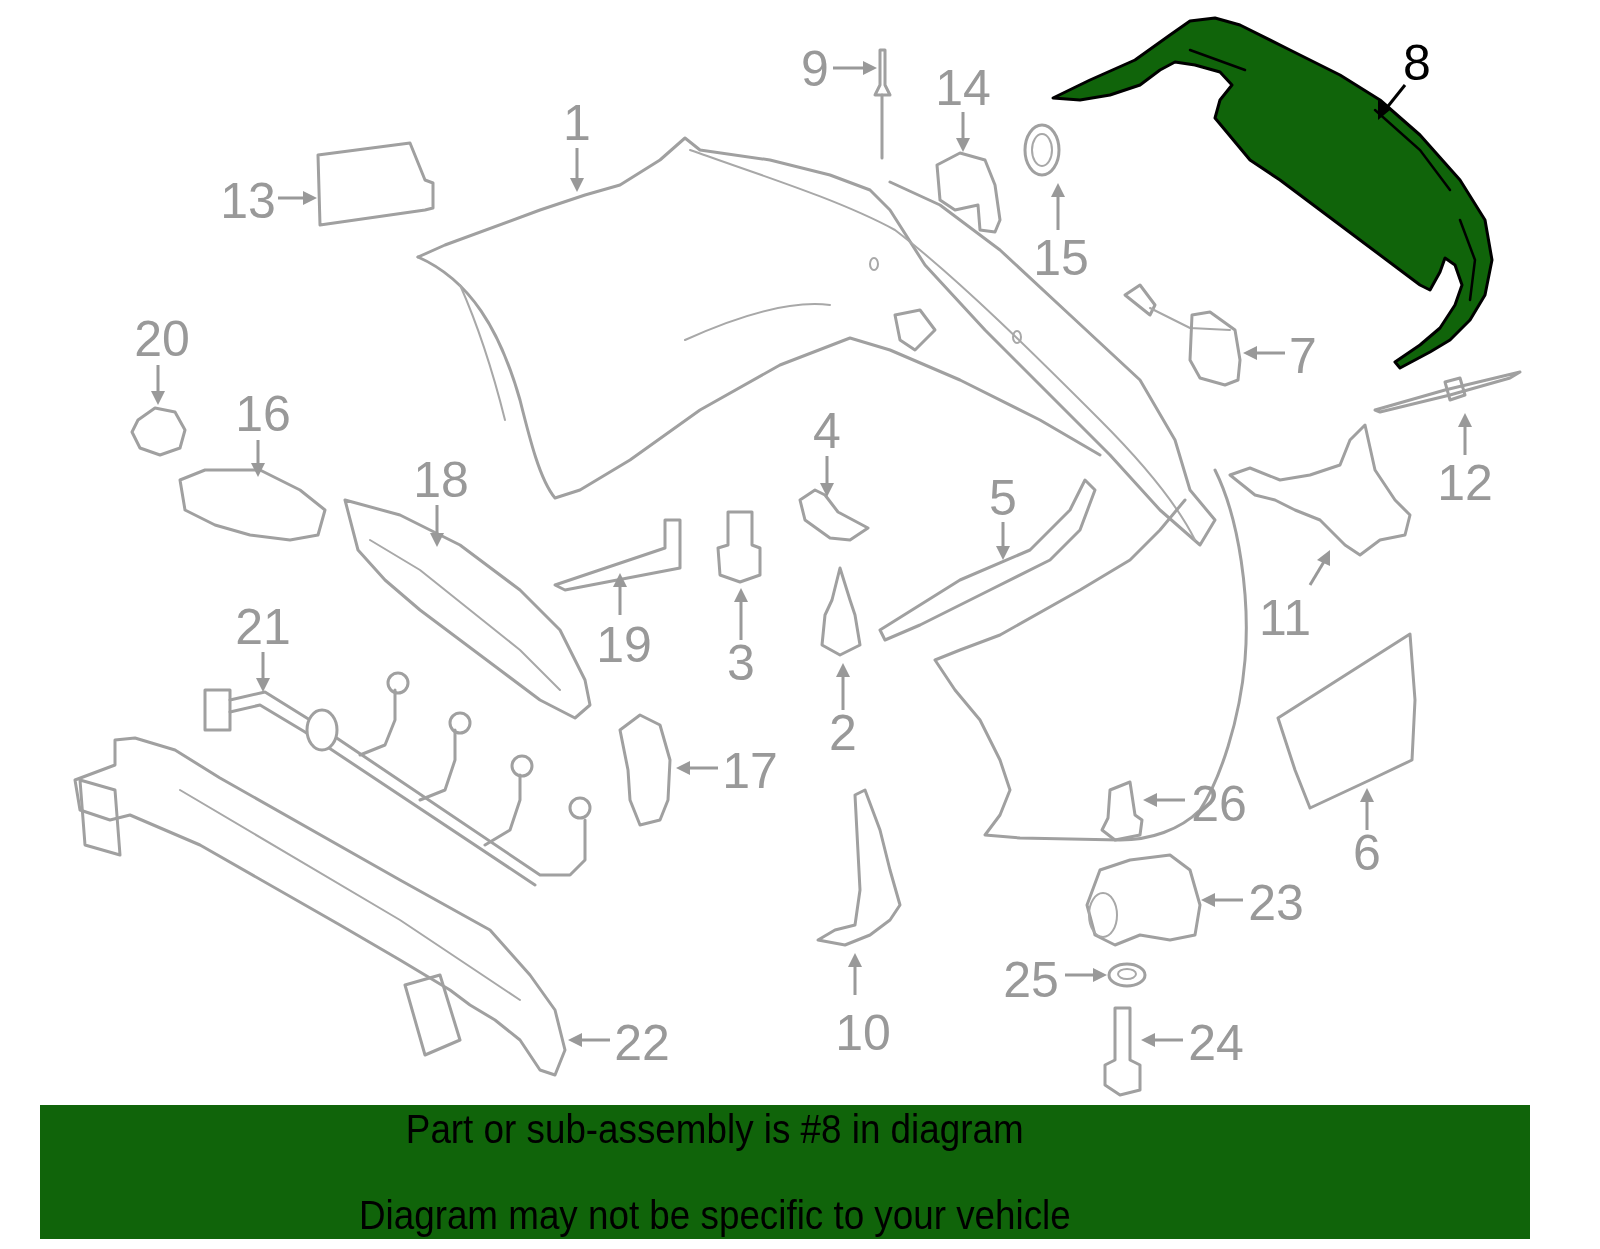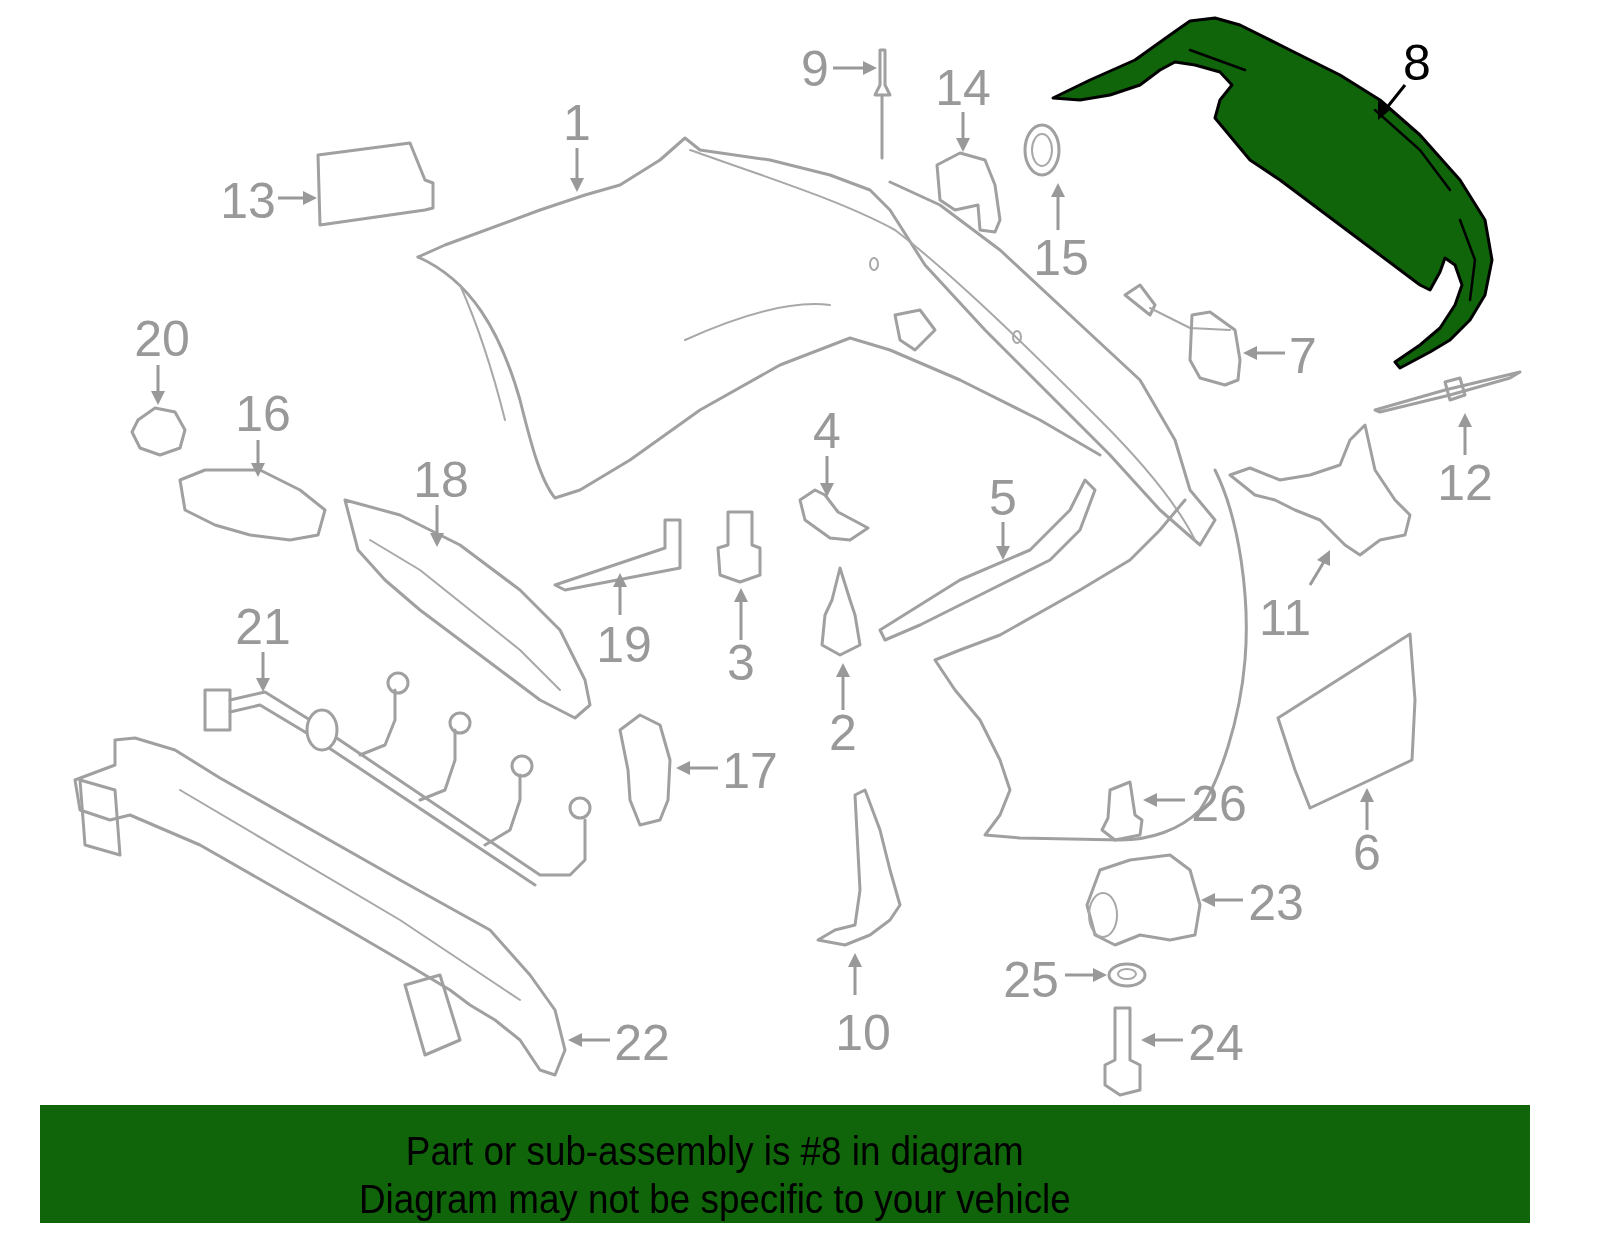--- a/index.html
+++ b/index.html
@@ -10,22 +10,22 @@
   .part-fill { fill: #ffffff; stroke: #a0a0a0; stroke-width: 3; stroke-linejoin: round; }
   .hl { fill: #10640a; stroke: #000000; stroke-width: 3; stroke-linejoin: round; }
   .hl-line { fill: none; stroke: #000000; stroke-width: 2.5; stroke-linecap: round; }
   .callout-text { font-family: "Liberation Sans", sans-serif; font-size: 50px; fill: #999999; }
   .callout-text.hl-text { fill: #000000; }
   .arrow { stroke: #999999; stroke-width: 3; fill: none; }
   .arrow.hl-arrow { stroke: #000000; }
   .arrowhead { fill: #999999; }
   .arrowhead.hl-arrow { fill: #000000; }
   #banner {
-    position: absolute; left: 40px; top: 1105px; width: 1490px; height: 118px;
-    background: #10640a; display: flex; flex-direction: column; align-items: center; justify-content: flex-end;
+    position: absolute; left: 40px; top: 1105px; width: 1490px; height: 134px;
+    background: #10640a; display: flex; flex-direction: column; align-items: center; justify-content: space-between;
   }
   #banner .line { color: #000000; font-family: "Liberation Sans", sans-serif; font-size: 40px; line-height: 48px; transform: scaleX(0.92); white-space: nowrap; }
   #banner .line1 { margin-left: -140px; }
   #banner .line2 { margin-left: -140px; }
 </style>
 </head>
 <body>
 
 <svg id="diagram" viewBox="0 0 1600 1249" xmlns="http://www.w3.org/2000/svg">
 

